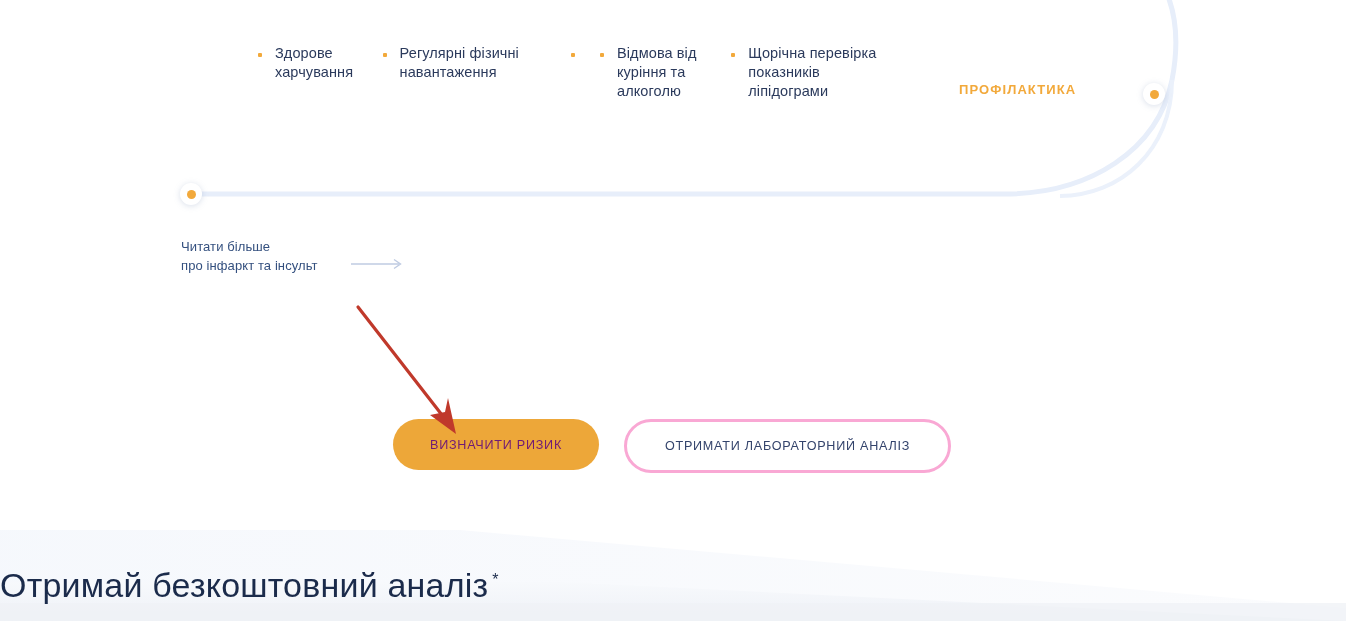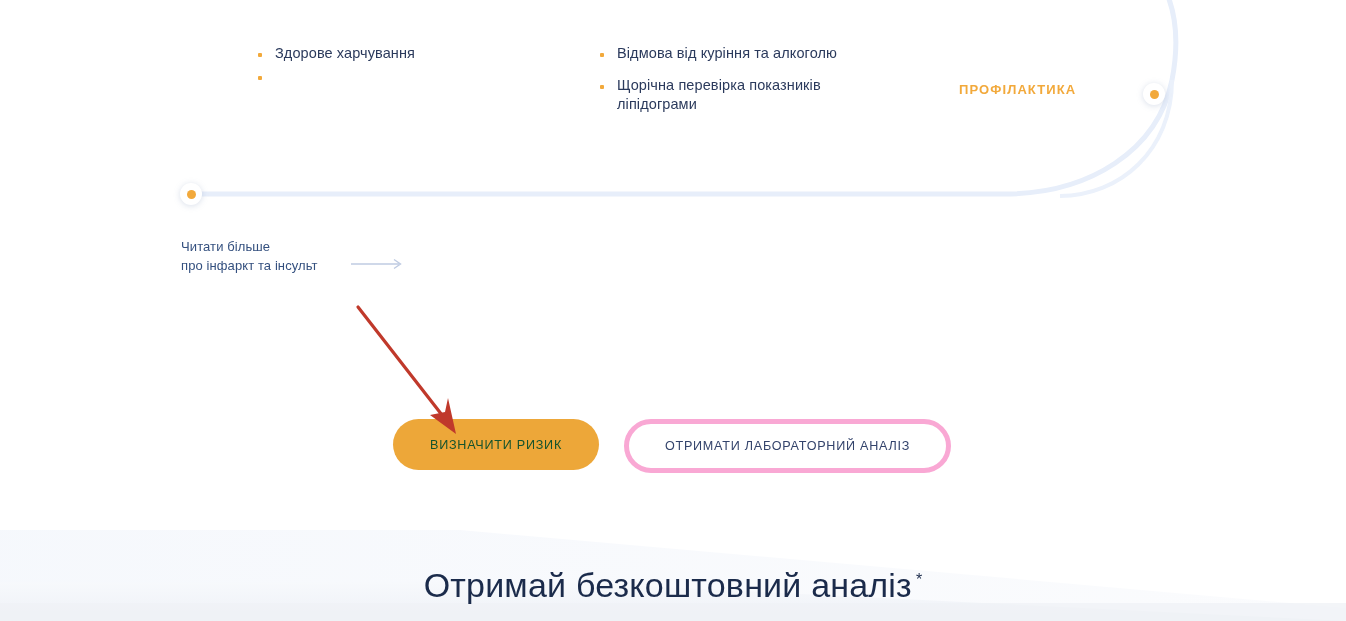--- a/index.html
+++ b/index.html
@@ -35,21 +35,21 @@
   .prevention-block {
     position: absolute;
     top: 44px;
     left: 258px;
     width: 920px;
     display: flex;
     align-items: flex-start;
   }
   .bullet-col {
     display: flex;
-    flex-direction: column;
+    flex-direction: row;
   }
   .bullet-col.col-1 { width: 330px; }
   .bullet-col.col-2 { width: 300px; margin-left: 12px; }
 
   .bullet-item {
     display: flex;
     align-items: flex-start;
     margin-bottom: 4px;
   }
   .bullet-col.col-2 .bullet-item { margin-bottom: 13px; }
@@ -145,41 +145,41 @@
     box-sizing: border-box;
     white-space: nowrap;
     display: flex;
     align-items: center;
     justify-content: center;
   }
   .btn-primary {
     width: 206px;
     height: 51px;
     background: #EDA739;
-    color: #14532d;
+    color: #701a75;
     border: none;
     margin-top: 0;
   }
   .btn-secondary {
     width: 327px;
     height: 54px;
     background: #ffffff;
     color: #33436B;
-    border: 5px solid #f9a8d4;
+    border: 3px solid #f9a8d4;
     margin-left: 25px;
     margin-top: 0;
   }
 
   
   .section-heading {
     position: absolute;
     top: 566px;
     left: 0;
     width: 1346px;
-    text-align: center;
+    text-align: left;
     font-size: 34px;
     color: #1B2B4B;
     letter-spacing: 0.2px;
     white-space: nowrap;
   }
   .section-heading .asterisk {
     font-size: 16px;
     vertical-align: super;
     margin-left: 4px;
     color: #1B2B4B;
@@ -223,20 +223,24 @@
 
 <div class="prevention-block">
 
   <div class="bullet-col col-1">
     <div class="bullet-item">
       <span class="bullet-dot"></span>
       <span class="bullet-text">Здорове харчування</span>
     </div>
     <div class="bullet-item">
       <span class="bullet-dot"></span>
+      <span class="bullet-text">Регулярні фізичні навантаження</span>
+    </div>
+    <div class="bullet-item">
+      <span class="bullet-dot"></span>
     </div>
   </div>
 
   <div class="bullet-col col-2">
     <div class="bullet-item">
       <span class="bullet-dot"></span>
       <span class="bullet-text">Відмова від куріння та алкоголю</span>
     </div>
     <div class="bullet-item">
       <span class="bullet-dot"></span>

